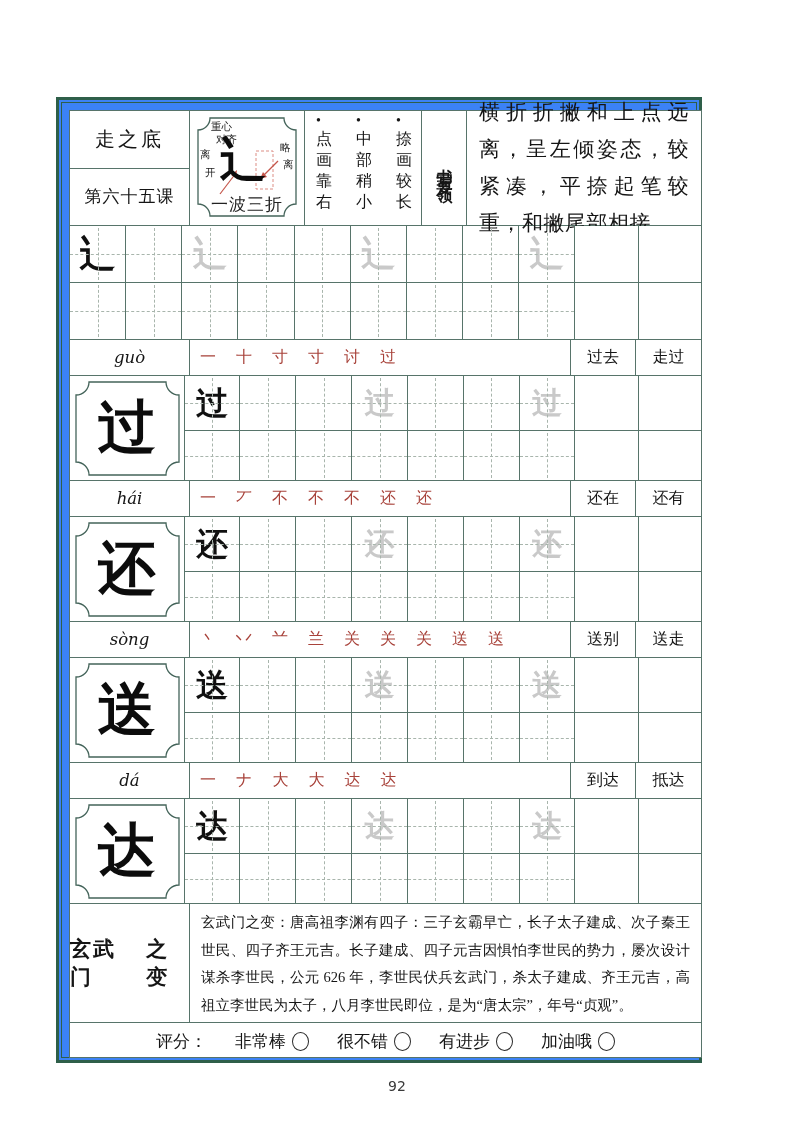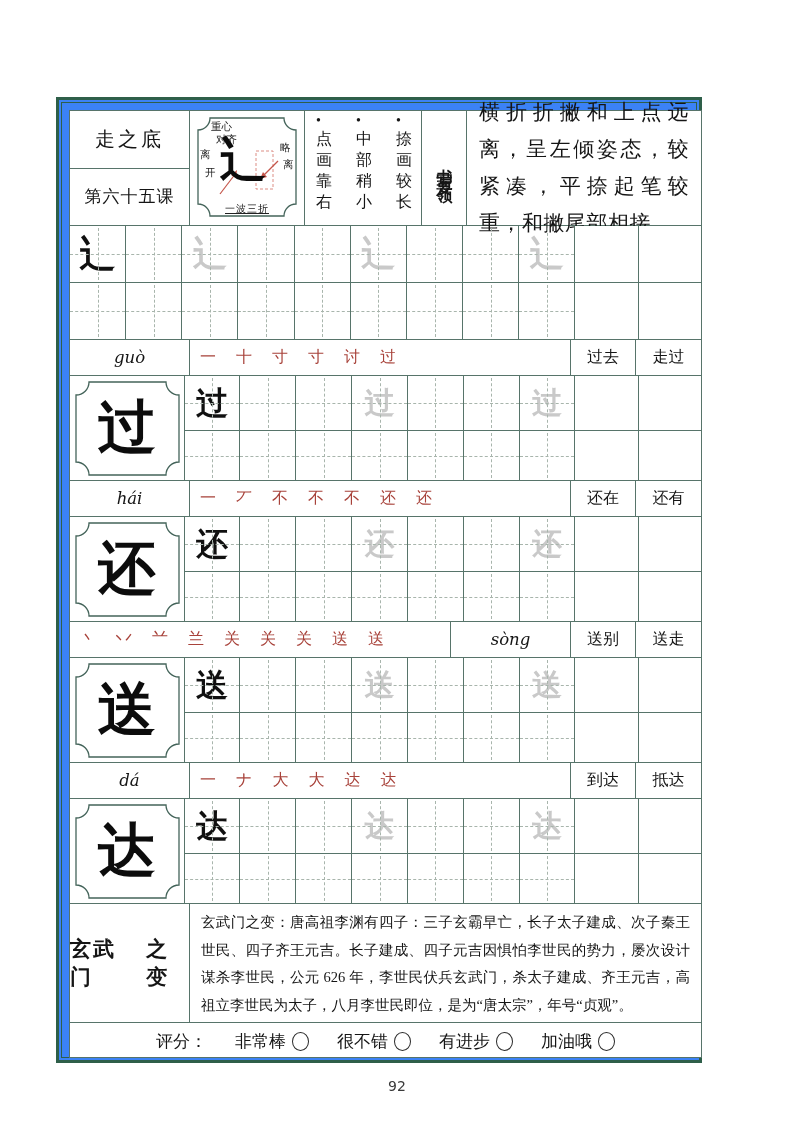--- a/index.html
+++ b/index.html
@@ -43,21 +43,21 @@
   .h-vt { width:45px; display:flex; align-items:center; justify-content:center; }
   .h-vt span { writing-mode:vertical-rl; text-orientation:upright; font-size:16px; letter-spacing:6px; font-weight:bold; }
   .h-ess { flex:1; display:flex; align-items:center; padding:0 12px; font-size:21px;
            line-height:37px; text-align:justify; letter-spacing:0.5px; }
 
   
   .demo-frame { position:absolute; left:7px; top:6px; }
   .demo-overlay { position:absolute; inset:0; }
   .d-ann { position:absolute; font-size:10.5px; color:#222; }
   .d-char { position:absolute; left:30px; top:26px; font-size:46px; font-weight:bold; line-height:1; color:#0c0c0c; }
-  .d-bot { position:absolute; bottom:9px; left:0; width:100%; text-align:center; font-size:10px; letter-spacing:1px; color:#222;text-decoration:underline; }
+  .d-bot { position:absolute; bottom:9px; left:0; width:100%; text-align:center; font-size:17px; letter-spacing:1px; color:#222; }
 
   
   .bigbox { width:115px; border-right:1px solid #57746a; position:relative;
             display:flex; align-items:center; justify-content:center; }
   .bigbox svg { position:absolute; left:5px; top:5px; }
   .bigchar { position:relative; font-size:58px; font-weight:bold; color:#0c0c0c; line-height:1; }
 
   
   .rrow { height:57px; }
   .rr-grid { width:507px; display:flex; }
@@ -287,22 +287,22 @@
             <div class="pc last"></div>
           </div>
         <div class="pwr2">
             <div class="pc"></div>
             <div class="pc last"></div>
           </div>
       </div>
     </div>
 
     <div class="row pin-row">
+      <div class="c pin-c">sòng</div>
       <div class="c stroke-c">丶 丷 䒑 兰 关 关 关 送 送</div>
-      <div class="c pin-c">sòng</div>
       <div class="c word-c">送别</div>
       <div class="c word-c last">送走</div>
     </div>
     <div class="row pblock">
       <div class="bigbox">
         <svg width="105" height="95" viewBox="0 0 105 95">
           <path d="M 14 1 L 91 1 A 13 13 0 0 0 104 14 L 104 81 A 13 13 0 0 0 91 94 L 14 94 A 13 13 0 0 0 1 81 L 1 14 A 13 13 0 0 0 14 1 Z" fill="none" stroke="#44645a" stroke-width="1.3"></path>
         </svg>
         <span class="bigchar">送</span>
       </div>

